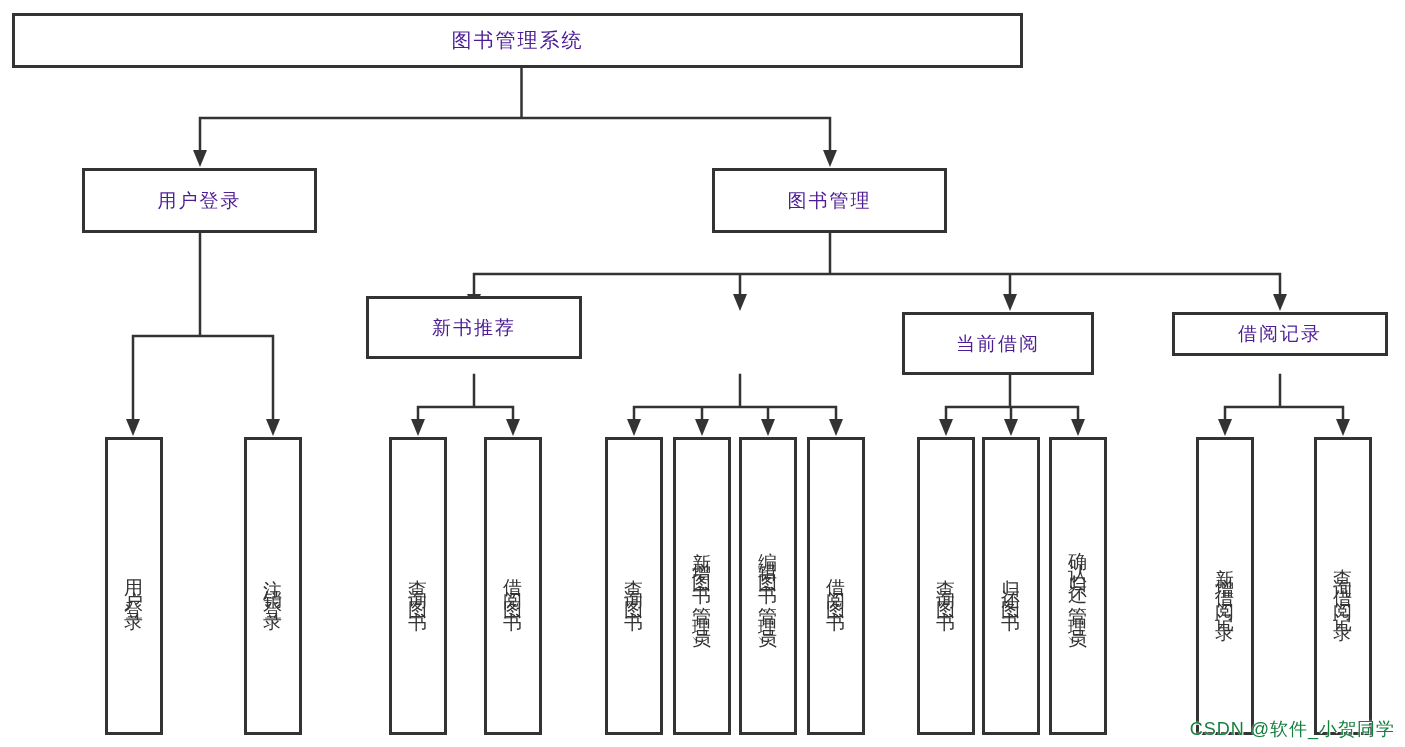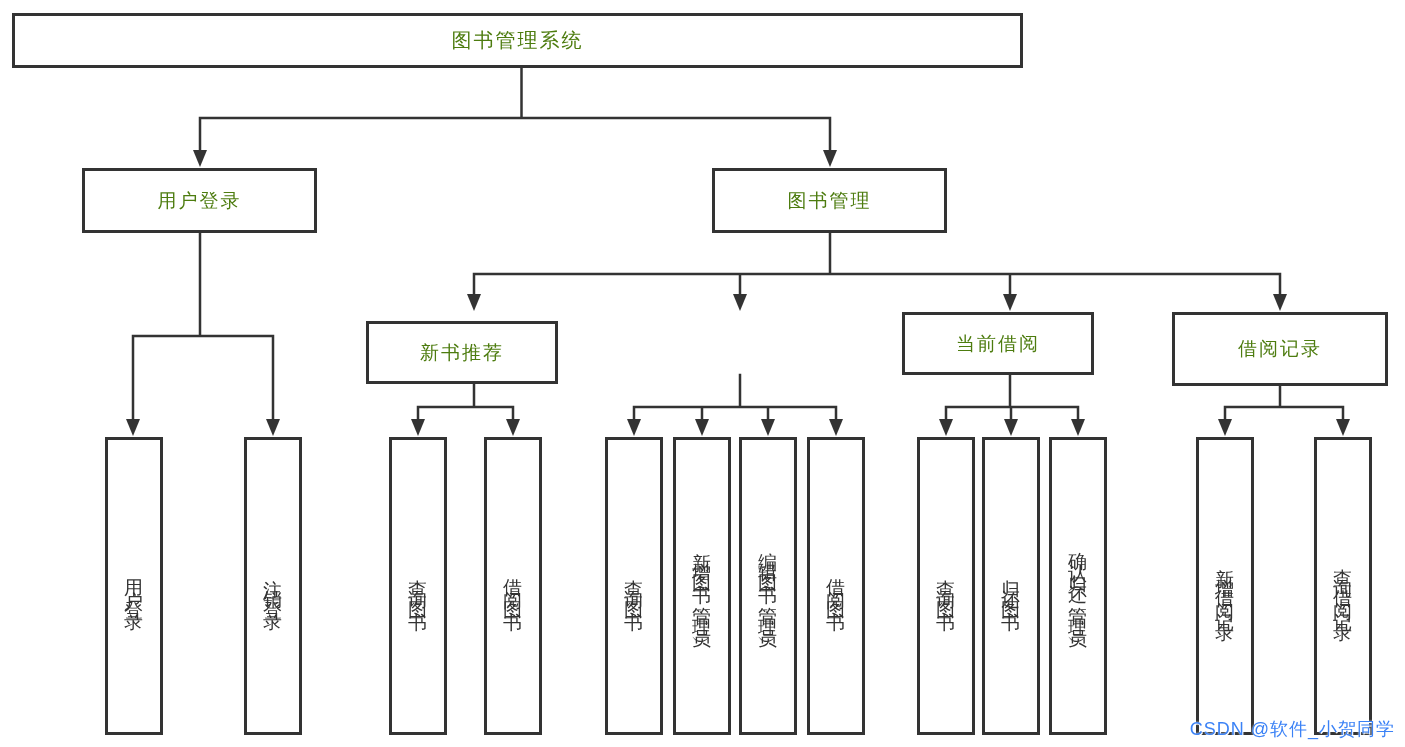--- a/index.html
+++ b/index.html
@@ -29,40 +29,40 @@
     background: #ffffff;
     display: flex;
     align-items: center;
     justify-content: center;
     color: #333333;
   }
   .node.h span {
     font-size: 19px;
     letter-spacing: 2px;
     white-space: nowrap;
-    color: #4d7c0f;
+    color: #4c1d95;
   }
   .node.root span {
     font-size: 20px;
   }
   .node.v span {
     writing-mode: vertical-rl;
     text-orientation: mixed;
     font-size: 19px;
     letter-spacing: 11px;
     color: #333333;
     line-height: 1;
   }
   #watermark {
     position: absolute;
     top: 717px;
     right: 10px;
     font-size: 18px;
     letter-spacing: 1px;
-    color: #3b82f6;
+    color: #15803d;
     text-shadow: 0 0 2px #ffffff, 1px 1px 0 #ffffff;
     white-space: nowrap;
     z-index: 10;
   }
 </style>
 </head>
 <body>
 
 <div id="stage">
 
@@ -102,27 +102,27 @@
     <span>图书管理系统</span>
   </div>
 
   <div class="node h" style="left:82px;top:168px;width:235px;height:65px">
     <span>用户登录</span>
   </div>
   <div class="node h" style="left:712px;top:168px;width:235px;height:65px">
     <span>图书管理</span>
   </div>
 
-  <div class="node h" style="left:366px;top:321px;width:192px;height:63px">
+  <div class="node h" style="left:366px;top:296px;width:216px;height:63px">
     <span>新书推荐</span>
   </div>
   <div class="node h" style="left:902px;top:312px;width:192px;height:63px">
     <span>当前借阅</span>
   </div>
-  <div class="node h" style="left:1172px;top:312px;width:216px;height:74px">
+  <div class="node h" style="left:1172px;top:312px;width:216px;height:44px">
     <span>借阅记录</span>
   </div>
 
   <div class="node v" style="left:105px;top:437px;width:58px;height:298px">
     <span>用户登录</span>
   </div>
   <div class="node v" style="left:244px;top:437px;width:58px;height:298px">
     <span>注销登录</span>
   </div>
 

